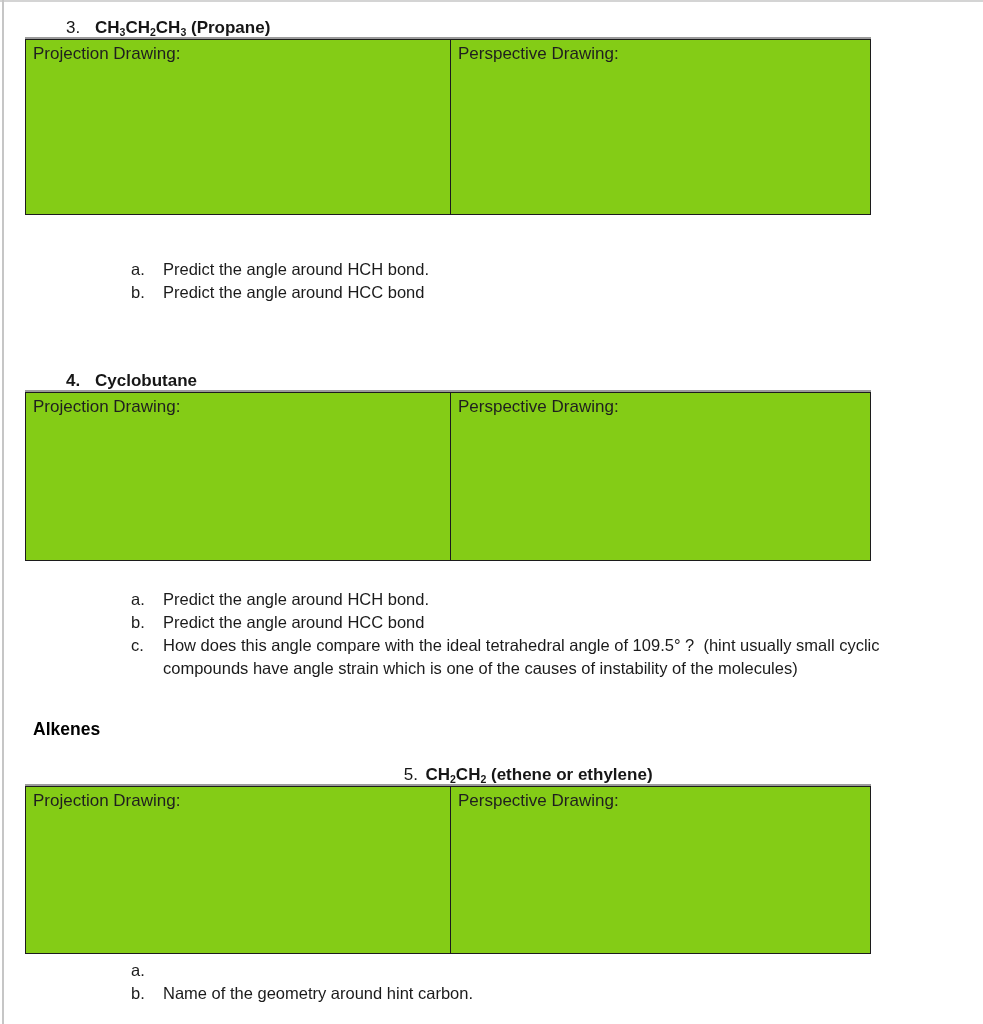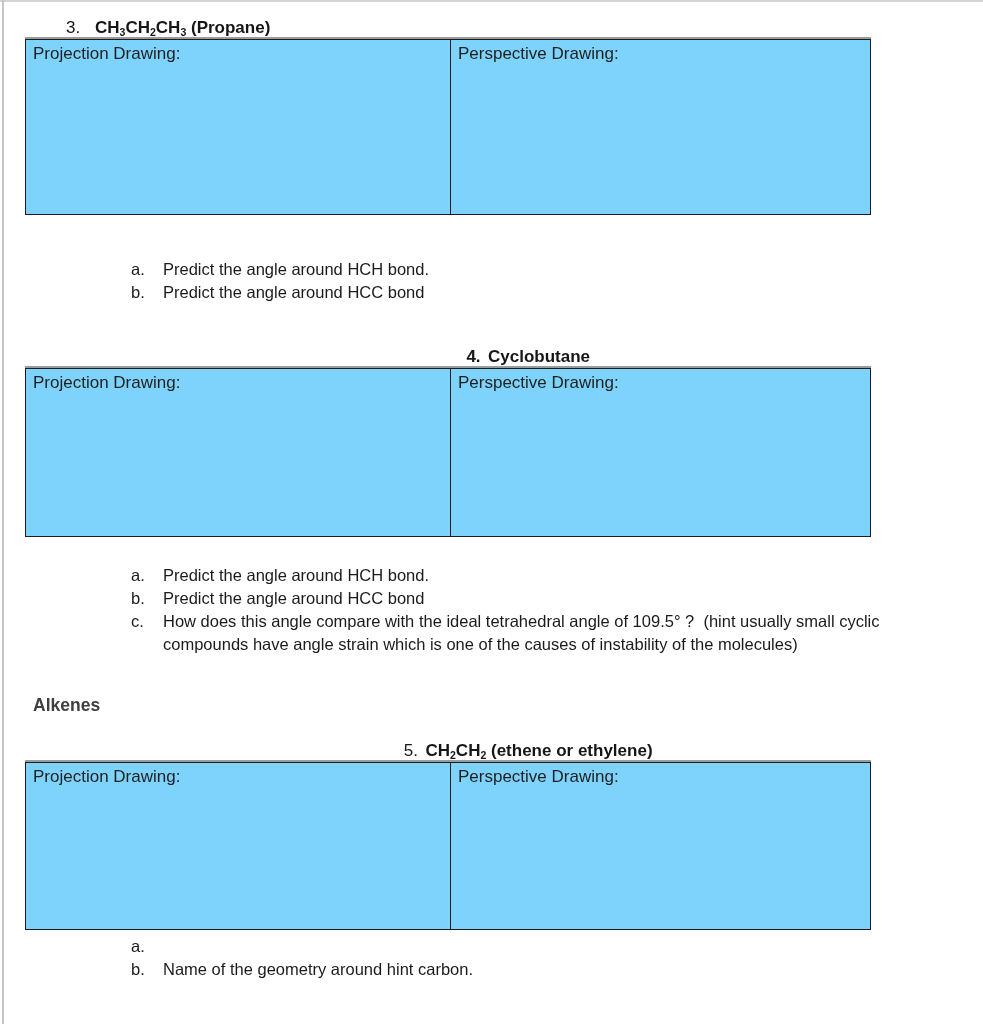--- a/index.html
+++ b/index.html
@@ -14,40 +14,40 @@
 
   .section-heading {
     padding-left:66px; font-size:17px; line-height:18px; font-weight:700; color:#161616;
   }
   .h-num { display:inline-block; width:29px; font-weight:400; }
   .h-num.bold { font-weight:700; }
   sub { font-size:62%; line-height:0; position:relative; top:3px; vertical-align:baseline; font-weight:inherit; }
 
   .drawing-table {
     margin-left:25px; width:846px; display:flex; align-items:stretch;
-    border:1.5px solid #1c1c1c; background:#7dd3fc;
+    border:1.5px solid #1c1c1c; background:#84cc16;
     box-shadow:0 -2px 0 #9b9b9b;
   }
   .cell { padding:3px 7px; font-size:17px; line-height:21px; color:#1f1f1f; }
   .cell-left  { width:425px; border-right:1.5px solid #1c1c1c; }
   .cell-right { flex:1; }
 
   .q-list { padding-left:131px; }
   .q-item { display:flex; font-size:16.5px; line-height:23px; color:#1b1b1b; }
   .q-letter { width:32px; flex:none; }
   .q-text { max-width:795px; white-space:pre-wrap; }
 
   .category-heading {
     margin-left:33px; font-size:17.5px; line-height:18px; font-weight:700;
   }
 
   #h3 { margin-top:19px; }
   #t1 { margin-top:2px;  height:176px; }
   #l1 { margin-top:43px; }
-  #h4 { margin-top:44px;text-align:center; }
+  #h4 { margin-top:68px; }
   #t2 { margin-top:2px;  height:169px; }
   #l2 { margin-top:27px; }
   #alkenes { margin-top:40px; }
   #h5 { margin-top:28px;text-align:center; }
   #t3 { margin-top:2px;  height:168px; }
   #l3 { margin-top:5px;  }
 </style>
 </head>
 <body>
 
@@ -97,21 +97,21 @@
     <div class="q-item">
       <span class="q-letter">b.</span>
       <span class="q-text">Predict the angle around HCC bond</span>
     </div>
     <div class="q-item">
       <span class="q-letter">c.</span>
       <span class="q-text">How does this angle compare with the ideal tetrahedral angle of 109.5° ?  (hint usually small cyclic compounds have angle strain which is one of the causes of instability of the molecules)</span>
     </div>
   </div>
 
-  <div id="alkenes" class="category-heading" style="color: #404040;">Alkenes</div>
+  <div id="alkenes" class="category-heading" style="color: #000000;">Alkenes</div>
 
   <div id="h5" class="section-heading">
     <span class="h-num">5.</span><span>CH<sub>2</sub>CH<sub>2</sub> (ethene or ethylene)</span>
   </div>
   <div id="t3" class="drawing-table">
     <div class="cell cell-left">
       <span>Projection Drawing:</span>
     </div>
     <div class="cell cell-right">
       <span>Perspective Drawing:</span>

